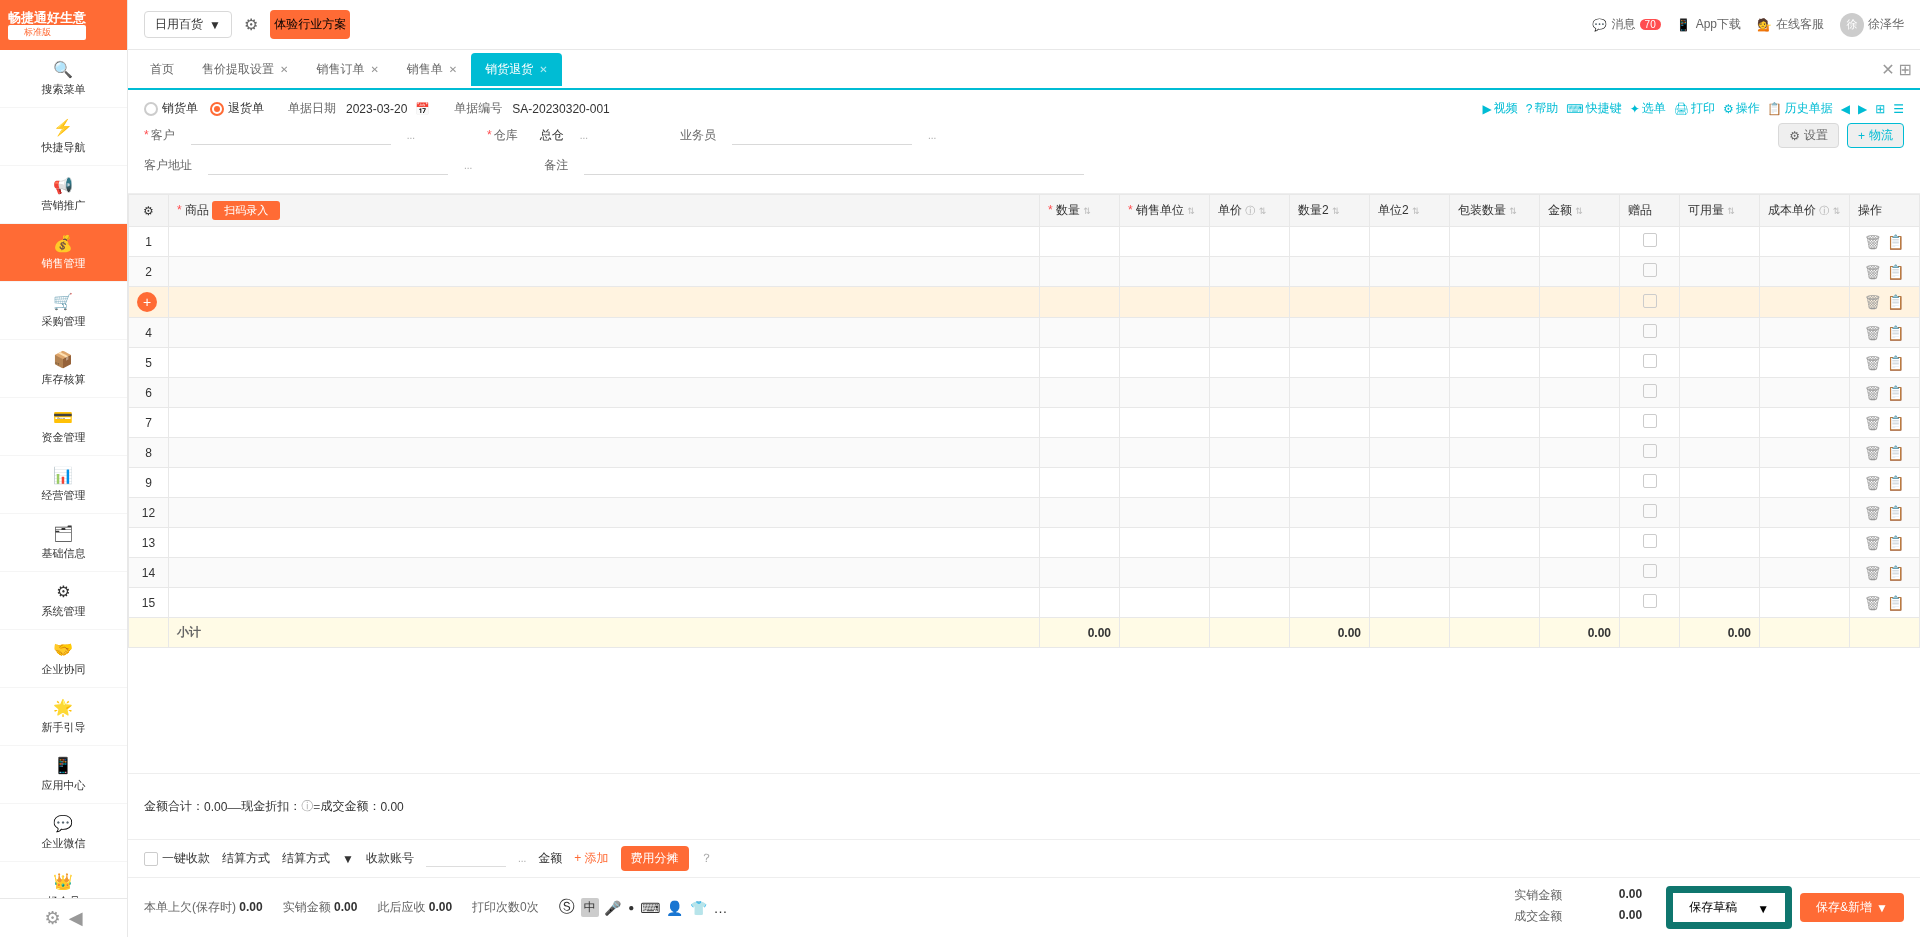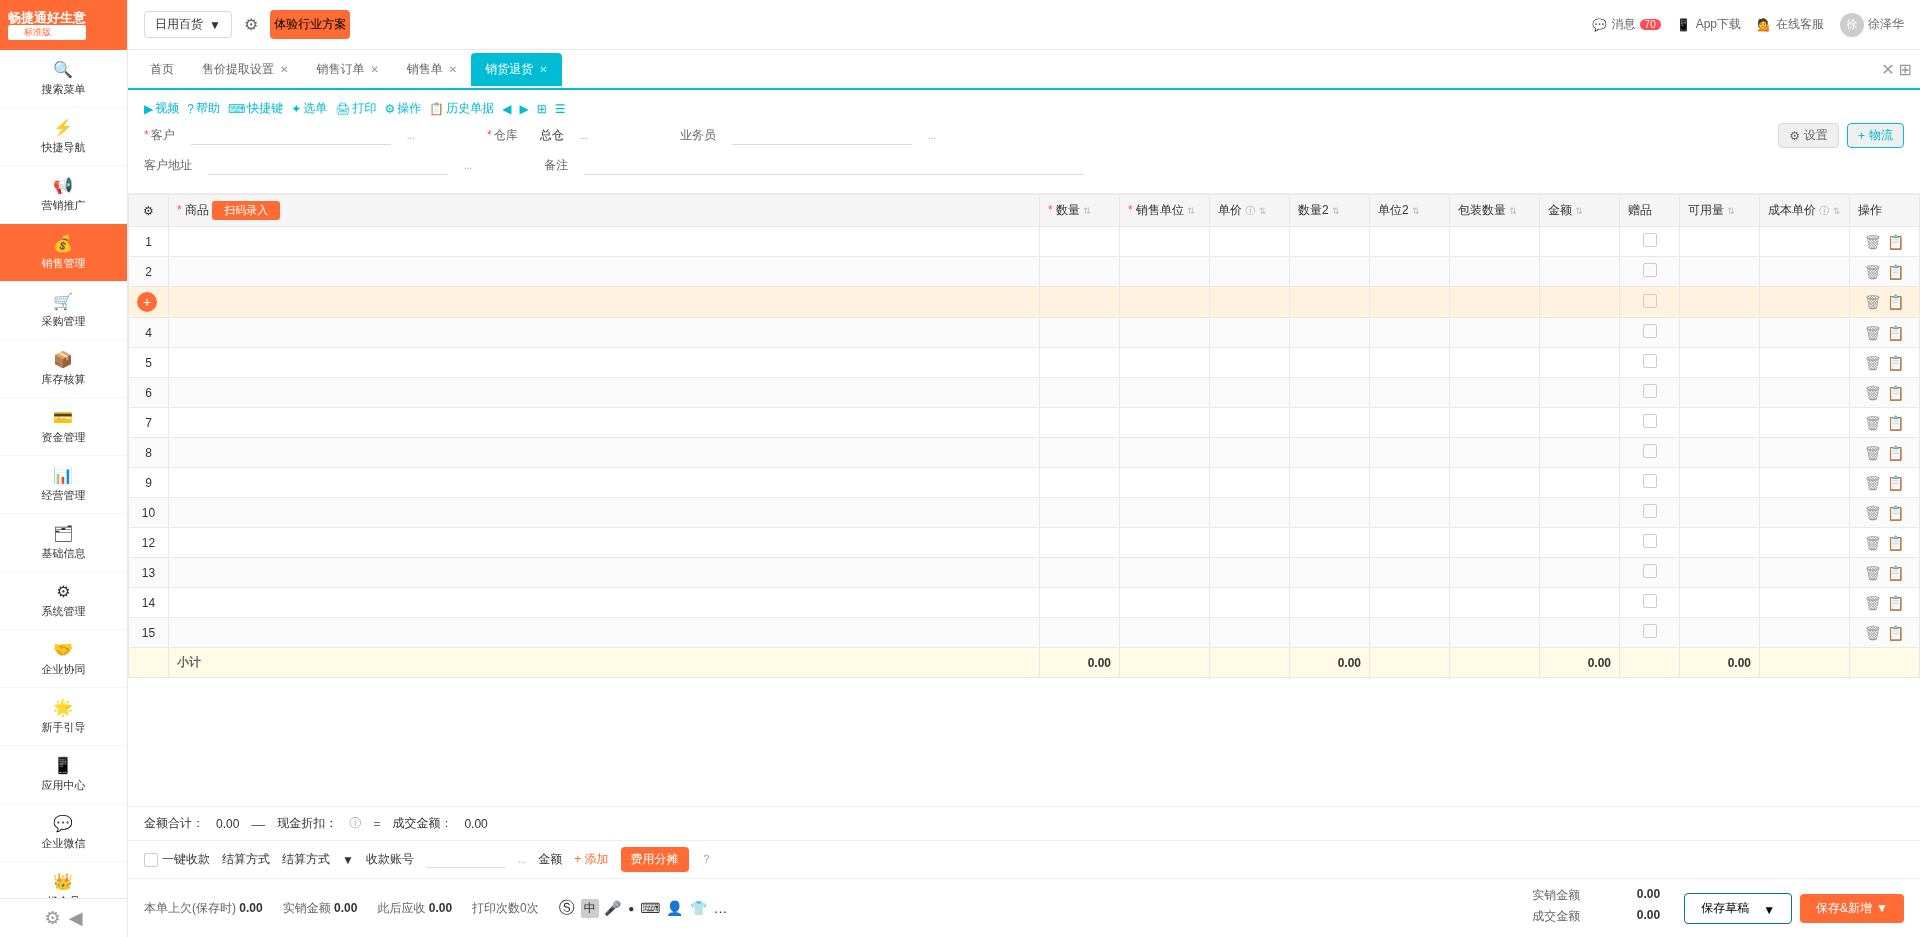--- a/index.html
+++ b/index.html
@@ -71,35 +71,35 @@
     .col-num { width: 40px; text-align: center; color: #999; }
     .checkbox-cell { text-align: center; }
     .checkbox-sq { width: 14px; height: 14px; border: 1px solid #ccc; display: inline-block; border-radius: 2px; }
     .action-icons { display: flex; gap: 6px; justify-content: center; }
     .icon-btn { font-size: 14px; cursor: pointer; color: #999; }
     .plus-circle { width: 20px; height: 20px; border-radius: 50%; background: #ff6b35; color: #fff; display: flex; align-items: center; justify-content: center; font-size: 14px; cursor: pointer; }
     .subtotal-row td { background: #fffbe6 !important; font-weight: bold; }
     .subtotal-label { color: #666; }
 
     
-    .bottom-calc { background: #fff; padding: 8px 16px; border-top: 1px solid #eee; display: flex; align-items: center; gap: 12px; font-size: 12px; }
+    .bottom-calc { background: #fff; padding: 24px 16px; border-top: 1px solid #eee; display: flex; align-items: center; font-size: 12px; }
     .bottom-calc .sum-label { color: #333; }
     .bottom-calc .minus-icon { color: #666; font-size: 14px; }
     .bottom-calc .equal-icon { color: #666; }
     .bottom-calc .total-label { color: #333; }
     .payment-row { background: #fff; padding: 6px 16px; border-top: 1px solid #eee; display: flex; align-items: center; gap: 12px; font-size: 12px; }
     .btn-fee-split { background: #ff6b35; color: #fff; border: none; border-radius: 4px; padding: 4px 10px; font-size: 12px; cursor: pointer; }
     .question-icon { color: #aaa; font-size: 12px; cursor: pointer; }
     .checkbox-label { display: flex; align-items: center; gap: 4px; }
     .footer-bar { background: #fff; padding: 8px 16px; border-top: 1px solid #eee; display: flex; align-items: center; justify-content: space-between; font-size: 12px; }
     .footer-bar-left { display: flex; gap: 20px; align-items: center; }
     .footer-info-item { color: #666; }
     .footer-info-item .val { color: #333; font-weight: bold; }
     .footer-bar-right { display: flex; align-items: center; gap: 8px; }
-    .btn-save-draft { border: 1px solid #0f766e; border-radius: 4px; padding: 6px 16px; background: #fff; font-size: 12px; cursor: pointer; display: flex; align-items: flex-end; gap: 14px; }
+    .btn-save-draft { border: 7px solid #0f766e; border-radius: 4px; padding: 6px 16px; background: #fff; font-size: 12px; cursor: pointer; display: flex; align-items: flex-end; gap: 20px; }
     .btn-save-new { background: #ff6b35; color: #fff; border: none; border-radius: 4px; padding: 6px 16px; font-size: 12px; cursor: pointer; display: flex; align-items: center; gap: 4px; }
 
     
     .right-summary { position: absolute; right: 16px; bottom: 120px; background: #fff; border: 1px solid #e8e8e8; border-radius: 4px; padding: 8px 16px; font-size: 12px; min-width: 160px; }
     .summary-row { display: flex; justify-content: space-between; gap: 20px; margin-bottom: 4px; }
     .summary-label { color: #666; }
     .summary-val { font-weight: bold; color: #333; }
 
     .content-area { flex: 1; display: flex; flex-direction: column; overflow: hidden; position: relative; }
 
@@ -236,20 +236,43 @@
       <span class="close-x">✕</span>
     </div>
     <div class="tab-close-all">✕</div>
     <div class="tab-expand" style="margin-left:4px;">⊞</div>
   </div>
 
   <div class="content-area">
 
     <div class="form-area">
       <div class="form-toolbar">
+        <div style="display:flex;align-items:center;gap:24px;">
+          <div class="radio-group">
+            <div class="radio-item">
+              <div class="radio-circle"></div>
+              <span>销货单</span>
+            </div>
+            <div class="radio-item">
+              <div class="radio-circle active">
+                <div class="radio-dot"></div>
+              </div>
+              <span>退货单</span>
+            </div>
+          </div>
+          <div class="date-display">
+            <span class="form-label">单据日期</span>
+            <span style="margin-left:6px;">2023-03-20</span>
+            <span style="margin-left:4px;color:#aaa;">📅</span>
+          </div>
+          <div class="date-display">
+            <span class="form-label">单据编号</span>
+            <span style="margin-left:6px;">SA-20230320-001</span>
+          </div>
+        </div>
         <div class="header-actions">
           <span>
             <span>▶</span>
             <span>视频</span>
           </span>
           <span>
             <span>?</span>
             <span>帮助</span>
           </span>
           <span>
@@ -552,40 +575,20 @@
               <td></td>
               <td></td>
               <td>
                 <div class="action-icons">
                   <span class="icon-btn">🗑</span>
                   <span class="icon-btn">📋</span>
                 </div>
               </td>
             </tr>
           <tr>
-              <td class="col-num">10</td>
-              <td></td>
-              <td></td>
-              <td></td>
-              <td></td>
-              <td></td>
-              <td></td>
-              <td></td>
-              <td></td>
-              <td class="checkbox-cell"><span class="checkbox-sq"></span></td>
-              <td></td>
-              <td></td>
-              <td>
-                <div class="action-icons">
-                  <span class="icon-btn">🗑</span>
-                  <span class="icon-btn">📋</span>
-                </div>
-              </td>
-            </tr>
-          <tr>
               <td class="col-num">12</td>
               <td></td>
               <td></td>
               <td></td>
               <td></td>
               <td></td>
               <td></td>
               <td></td>
               <td></td>
               <td class="checkbox-cell"><span class="checkbox-sq"></span></td>

